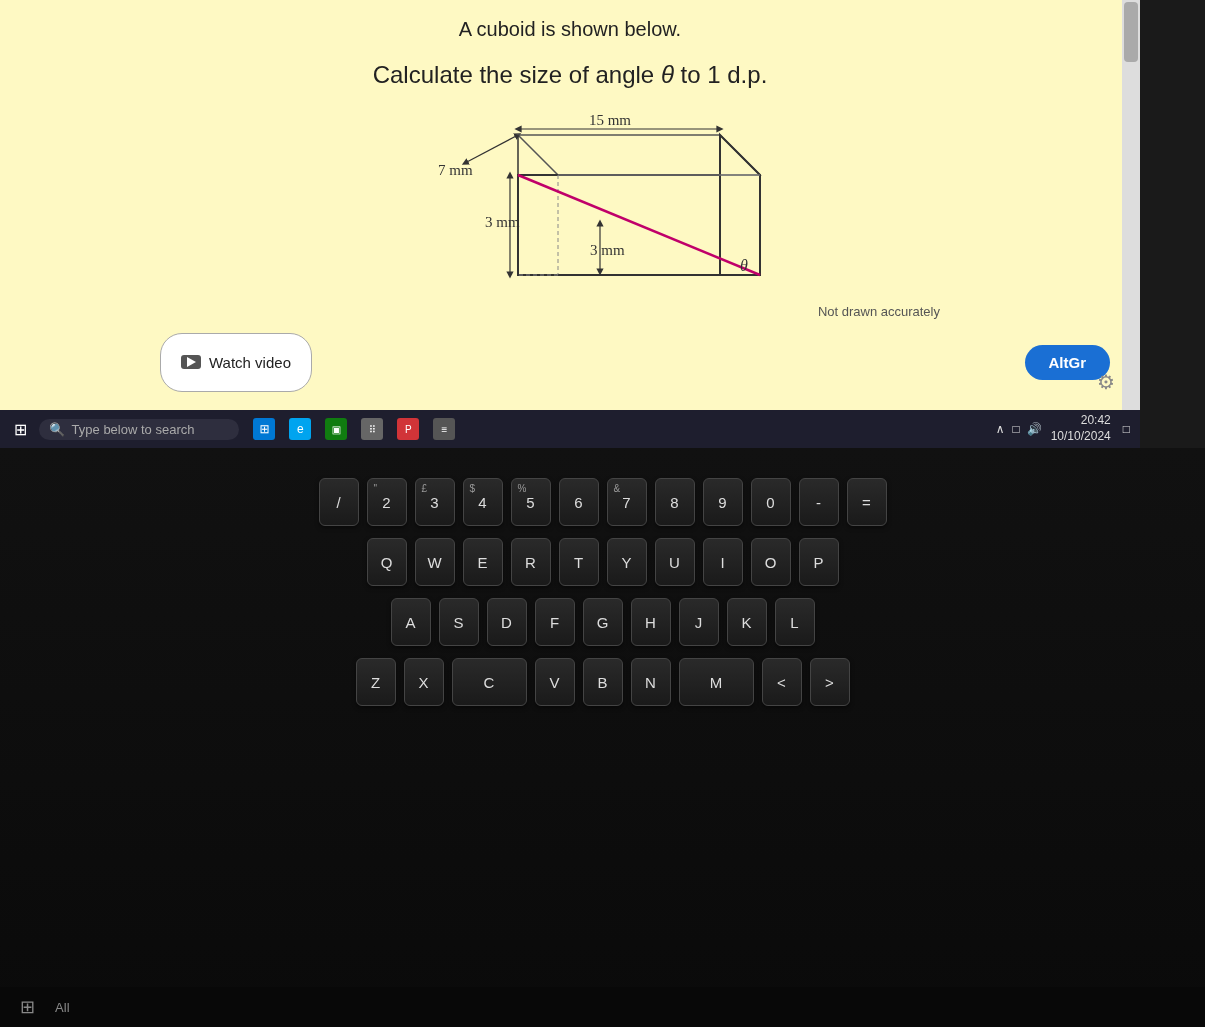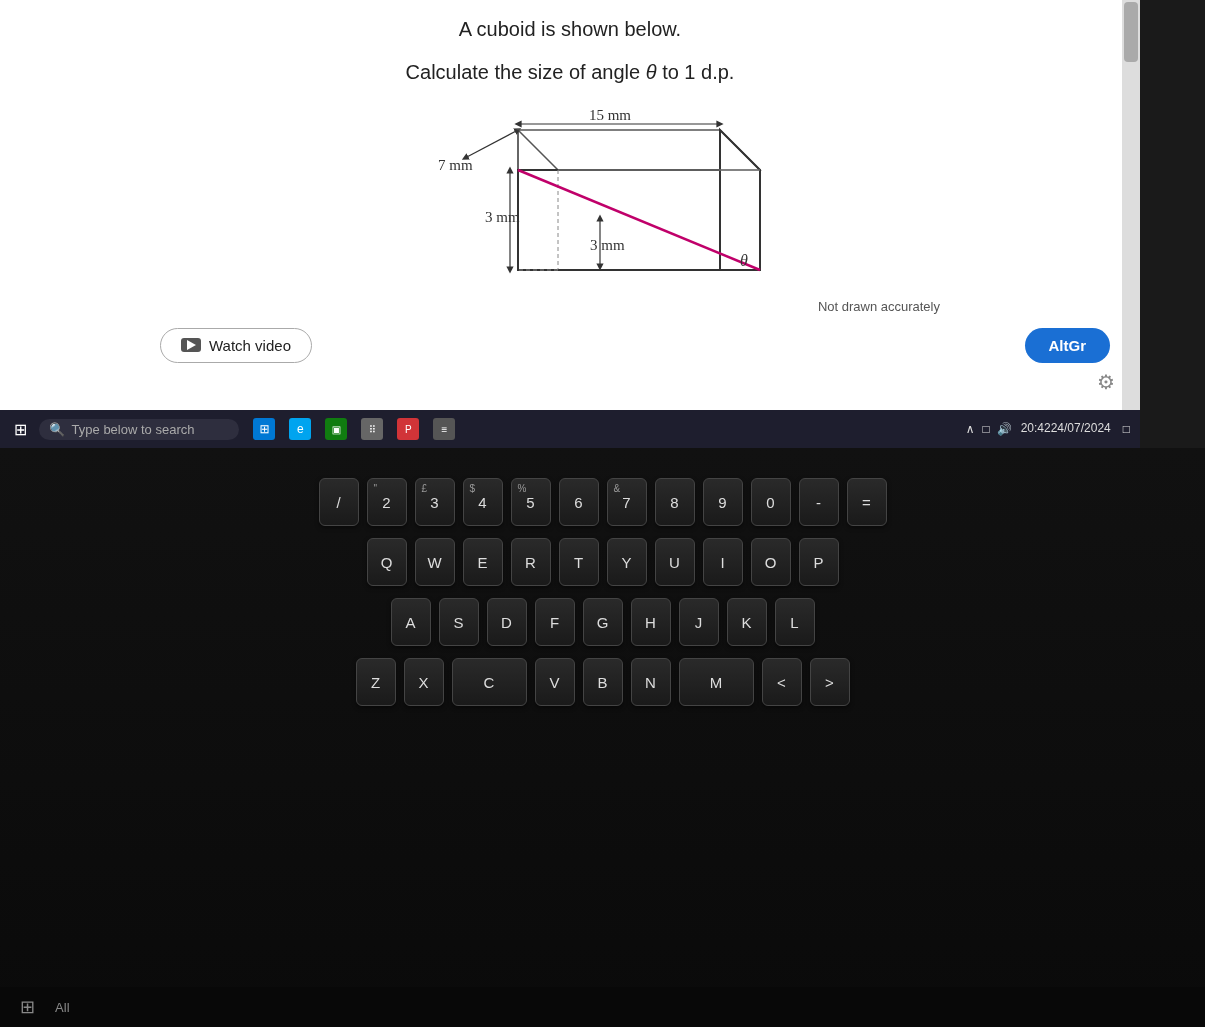--- a/index.html
+++ b/index.html
@@ -11,36 +11,36 @@
       overflow: hidden;
       position: relative;
     }
 
     
     #screen {
       position: absolute;
       top: 0; left: 0;
       width: 1140px;
       height: 424px;
-      background: #ffffff;
+      background: #fef9c3;
       border-bottom: 1px solid #ccc;
     }
 
     
     #question-area {
       text-align: center;
       padding-top: 18px;
     }
     #question-area .line1 {
       font-size: 20px;
       color: #222;
       margin-bottom: 8px;
     }
     #question-area .line2 {
-      font-size: 20px;
+      font-size: 24px;
       color: #222;
       margin-top: 20px;
     }
 
     
     #diagram-wrapper {
       position: relative;
       width: 540px;
       margin: 18px auto 0;
       height: 195px;
@@ -65,21 +65,21 @@
       display: flex;
       align-items: center;
       justify-content: space-between;
       padding: 10px 30px 0 160px;
       margin-top: 4px;
     }
     #watch-video-btn {
       background: white;
       border: 1.5px solid #aaa;
       border-radius: 22px;
-      padding: 8px 20px;
+      padding: 20px 20px;
       font-size: 15px;
       cursor: pointer;
       display: flex;
       align-items: center;
       gap: 8px;
       color: #222;
     }
     #watch-video-btn .play-icon {
       width: 20px;
       height: 16px;
@@ -201,20 +201,21 @@
       align-items: center;
       gap: 8px;
       padding-right: 4px;
     }
     #taskbar .sys-tray span {
       font-size: 12px;
       color: #ddd;
     }
     #taskbar .clock {
       display: flex;
+      flex-direction: column;
       align-items: flex-end;
       font-size: 12px;
       color: #ddd;
       line-height: 1.3;
     }
 
     
     #keyboard-area {
       position: absolute;
       top: 448px;
@@ -396,21 +397,21 @@
       </div>
     </div>
   </div>
   <div class="spacer"></div>
   <div class="sys-tray">
     <span>∧</span>
     <span>□</span>
     <span>🔊</span>
     <div class="clock">
       <span>20:42</span>
-      <span>24/07/2024</span>
+      <span>10/10/2024</span>
     </div>
     <span style="margin-left:4px;">□</span>
   </div>
 </div>
 
 <div id="keyboard-area">
 
   <div class="key-row">
     <div class="key small">
         <span class="main-label">/</span>

